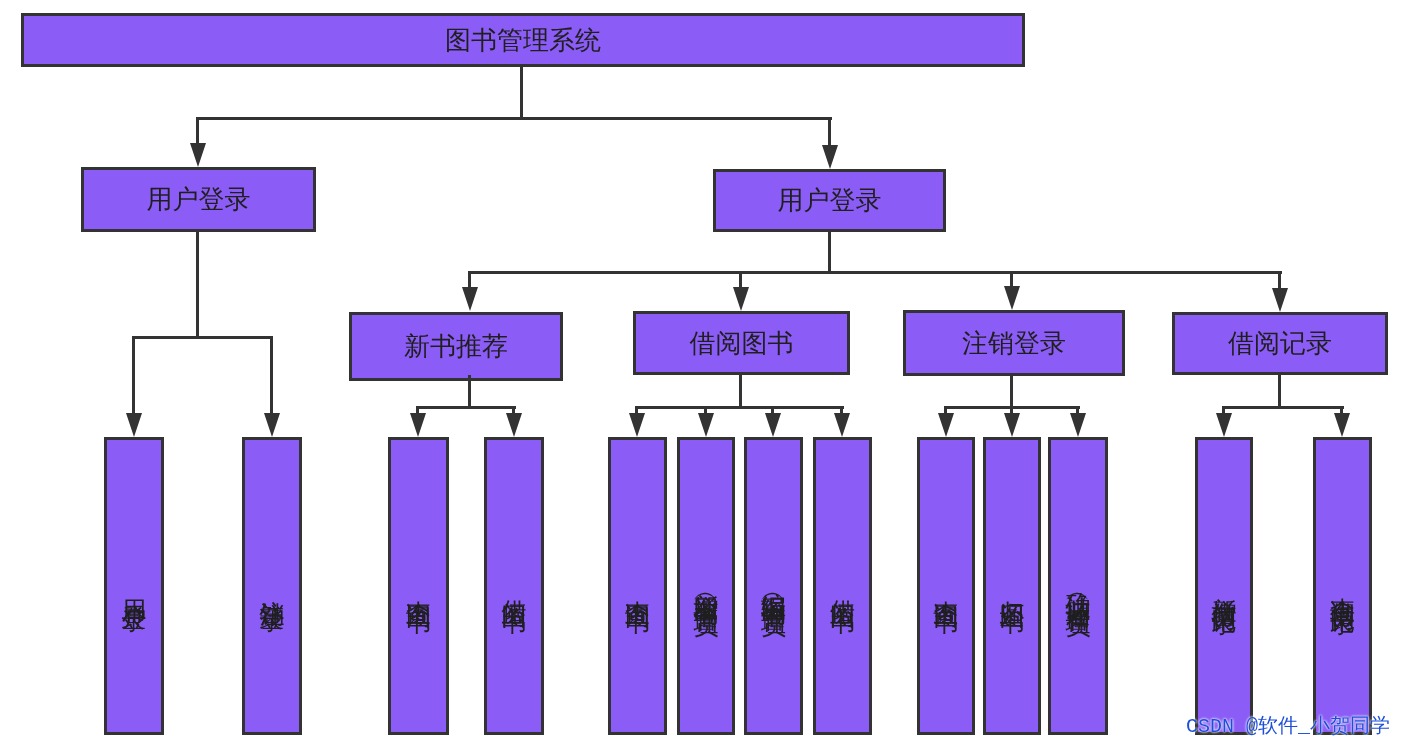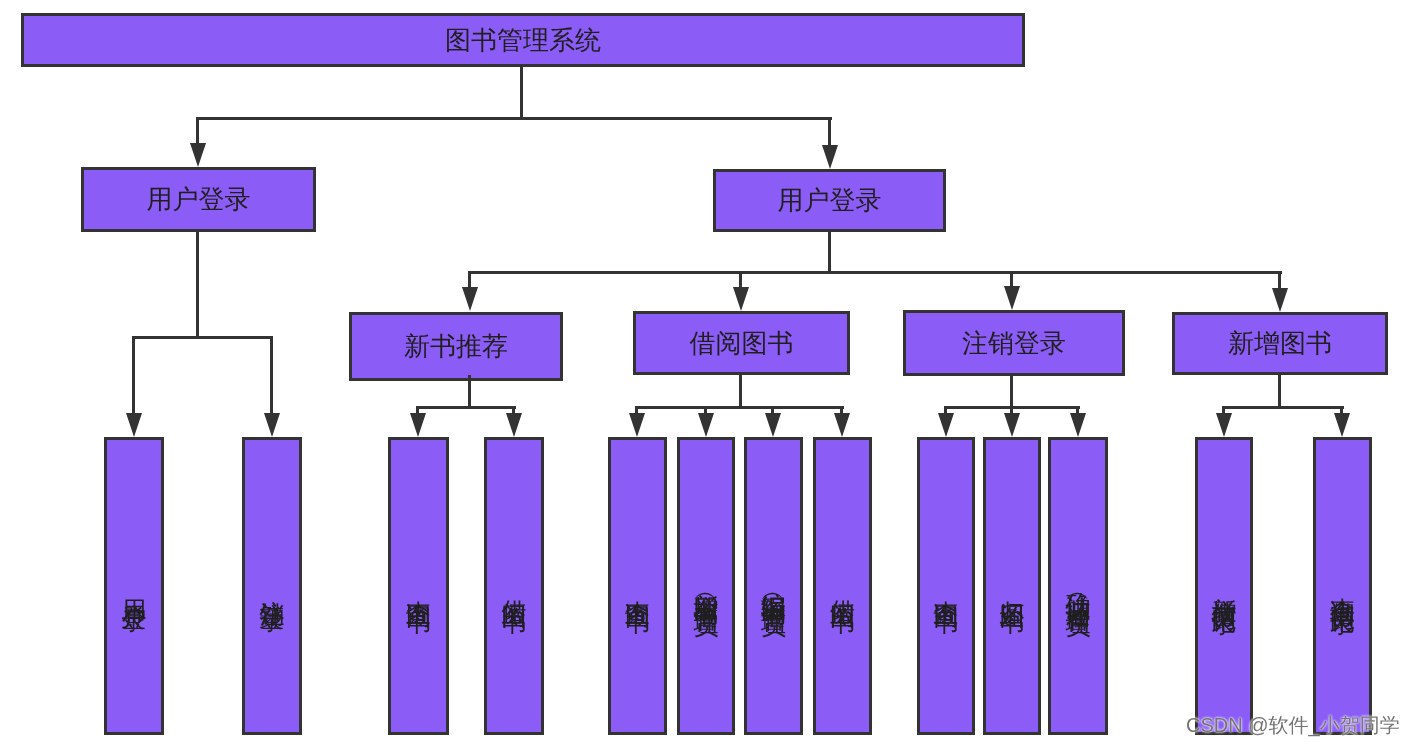--- a/index.html
+++ b/index.html
@@ -45,24 +45,25 @@
     width: 0; height: 0;
     border-left: 8px solid transparent;
     border-right: 8px solid transparent;
     border-top: 24px solid #333333;
   }
   .watermark {
     position: absolute;
     left: 1186px;
     top: 712px;
     font-size: 20px;
-    color: #737373;
+    color: #1d4ed8;
     text-shadow: 0 0 3px #ffffff, 0 0 2px #ffffff;
     z-index: 10;
     white-space: nowrap;
+    font-family: Liberation Mono, monospace;
   }
 </style>
 </head>
 <body>
 
 <div class="stage">
 
   <div class="box" style="left:21px;top:13px;width:1004px;height:54px">
     <span>图书管理系统</span>
   </div>
@@ -77,21 +78,21 @@
   <div class="box" style="left:349px;top:312px;width:214px;height:69px">
     <span>新书推荐</span>
   </div>
   <div class="box" style="left:633px;top:311px;width:217px;height:64px">
     <span>借阅图书</span>
   </div>
   <div class="box" style="left:903px;top:310px;width:222px;height:66px">
     <span>注销登录</span>
   </div>
   <div class="box" style="left:1172px;top:312px;width:216px;height:63px">
-    <span>新增图书</span>
+    <span>借阅记录</span>
   </div>
 
   <div class="box vbox" style="left:104px;top:437px;width:60px;height:298px">
     <span>用户登录</span>
   </div>
   <div class="box vbox" style="left:242px;top:437px;width:60px;height:298px">
     <span>注销登录</span>
   </div>
   <div class="box vbox" style="left:388px;top:437px;width:61px;height:298px">
     <span>查询图书</span>

